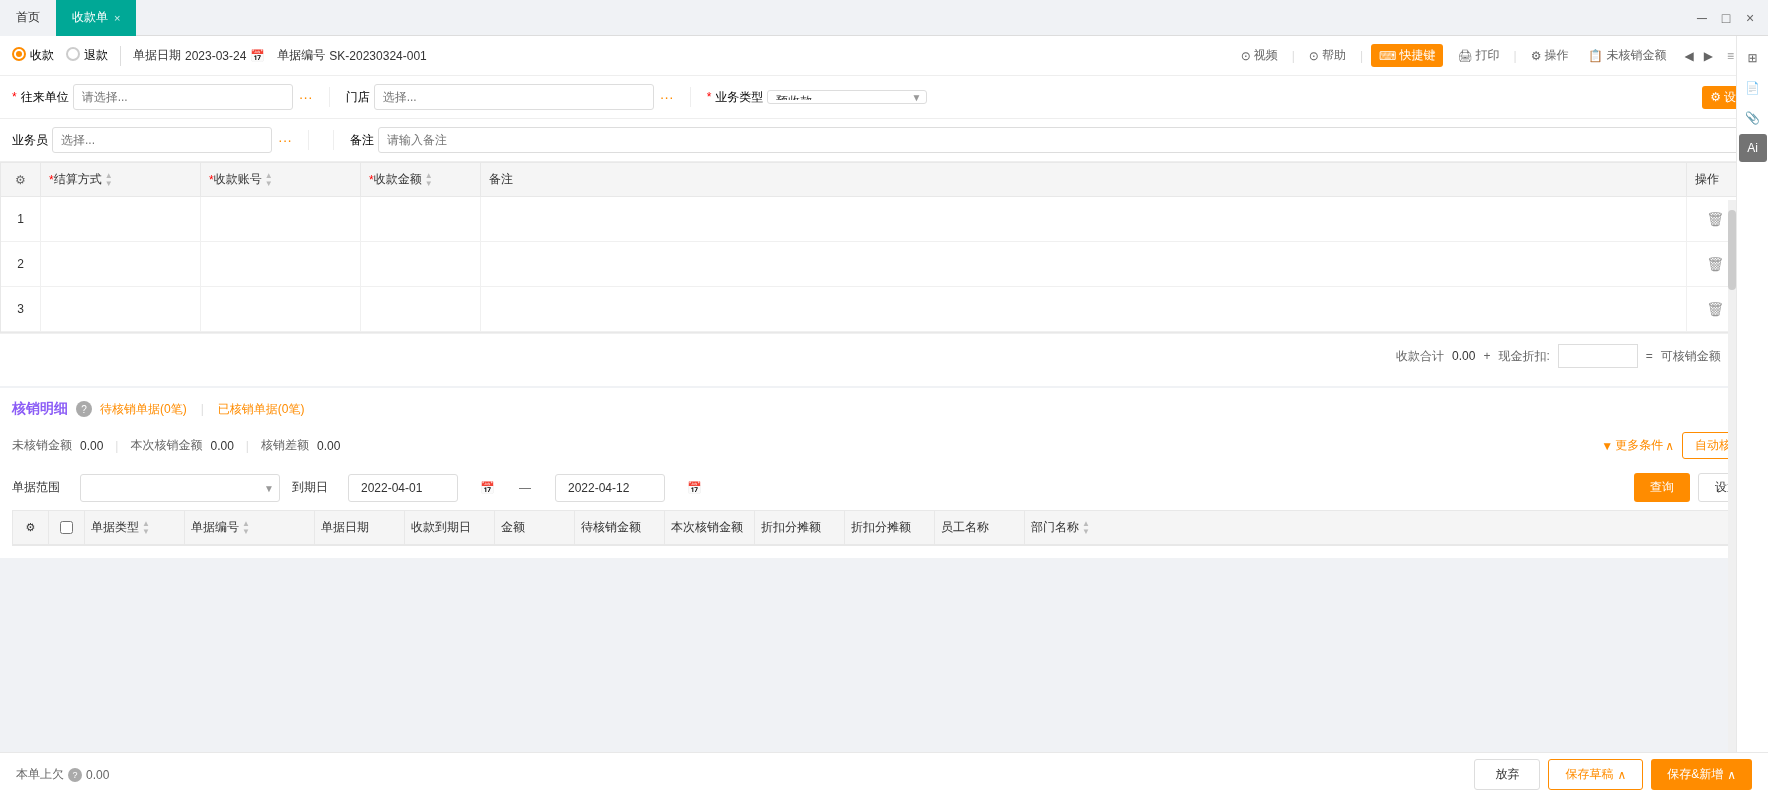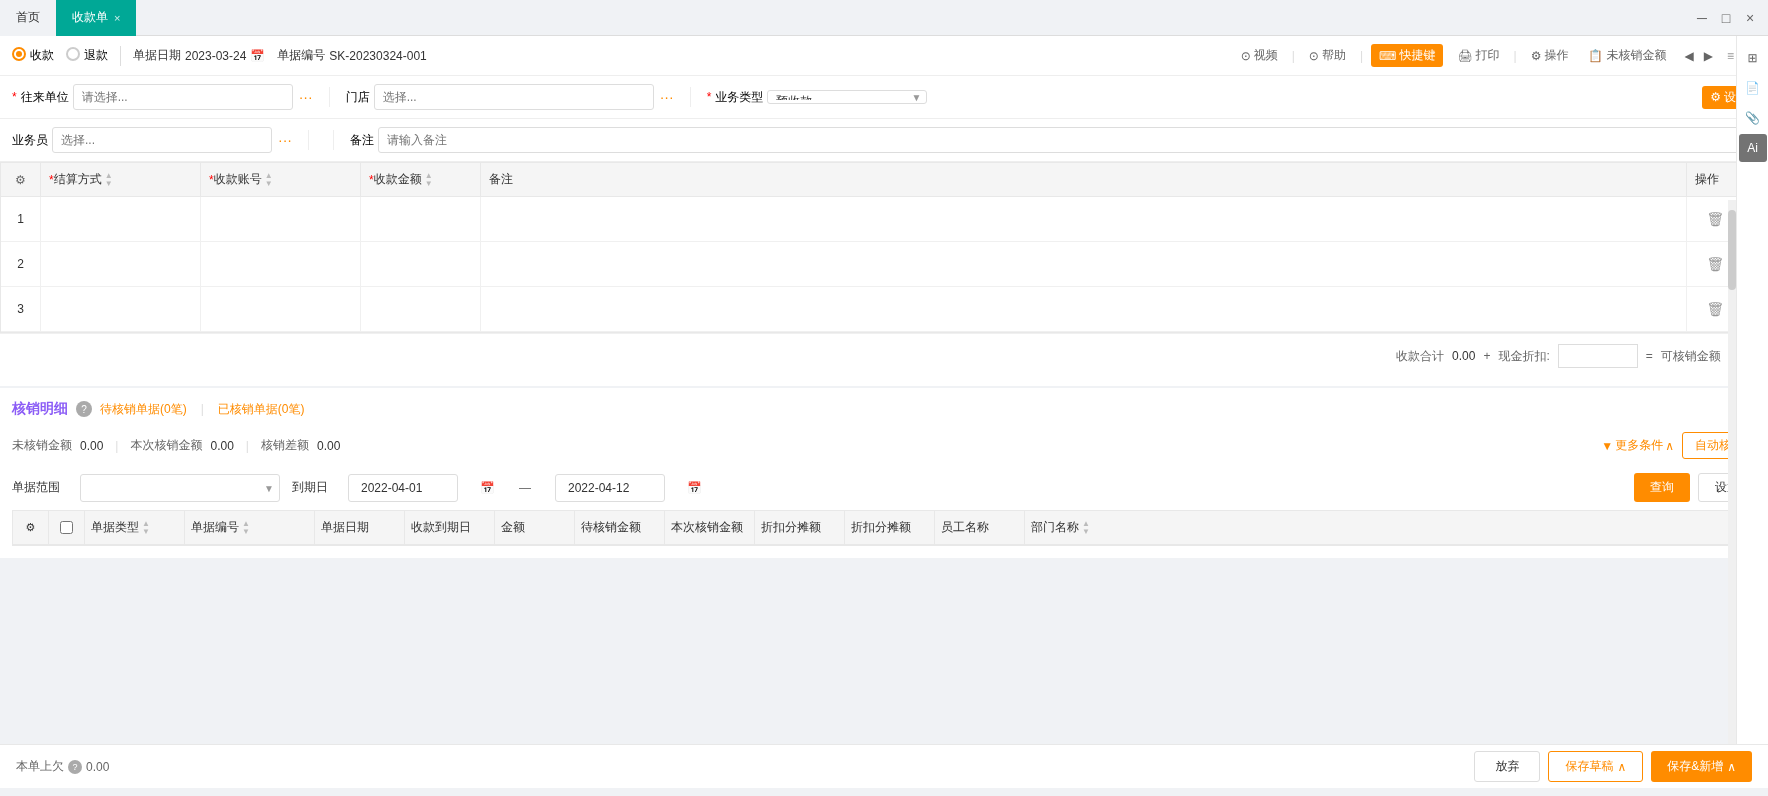--- a/index.html
+++ b/index.html
@@ -157,21 +157,21 @@
     .vth-pending { width: 90px; }
     .vth-thistime { width: 90px; }
     .vth-discount { width: 90px; }
     .vth-order { width: 90px; }
     .vth-company { flex: 1; min-width: 120px; }
     .vth-employee { width: 90px; }
     .vth-dept { width: 90px; border-right: none; }
 
     
     .bottom-bar {
-      position: fixed; bottom: 8px; left: 0; right: 0; height: 44px;
+      position: fixed; bottom: 0; left: 0; right: 0; height: 44px;
       background: #fff; border-top: 1px solid #e8e8e8;
       display: flex; align-items: center; padding: 0 16px; gap: 38px;
     }
     .bottom-info { color: #666; display: flex; align-items: center; gap: 4px; }
     .bottom-info-icon { width: 14px; height: 14px; border-radius: 50%; background: #aaa; color: #fff; display: flex; align-items: center; justify-content: center; font-size: 9px; }
     .bottom-btns { margin-left: auto; display: flex; gap: 8px; }
     .btn-abandon { background: #fff; border: 1px solid #ddd; color: #333; border-radius: 3px; padding: 6px 20px; cursor: pointer; }
     .btn-draft { background: #fff; border: 1px solid #ff8c00; color: #ff8c00; border-radius: 3px; padding: 6px 16px; cursor: pointer; display: flex; align-items: center; gap: 4px; }
     .btn-save { background: #ff8c00; border: none; color: #fff; border-radius: 3px; padding: 6px 16px; cursor: pointer; display: flex; align-items: center; gap: 4px; }
 

